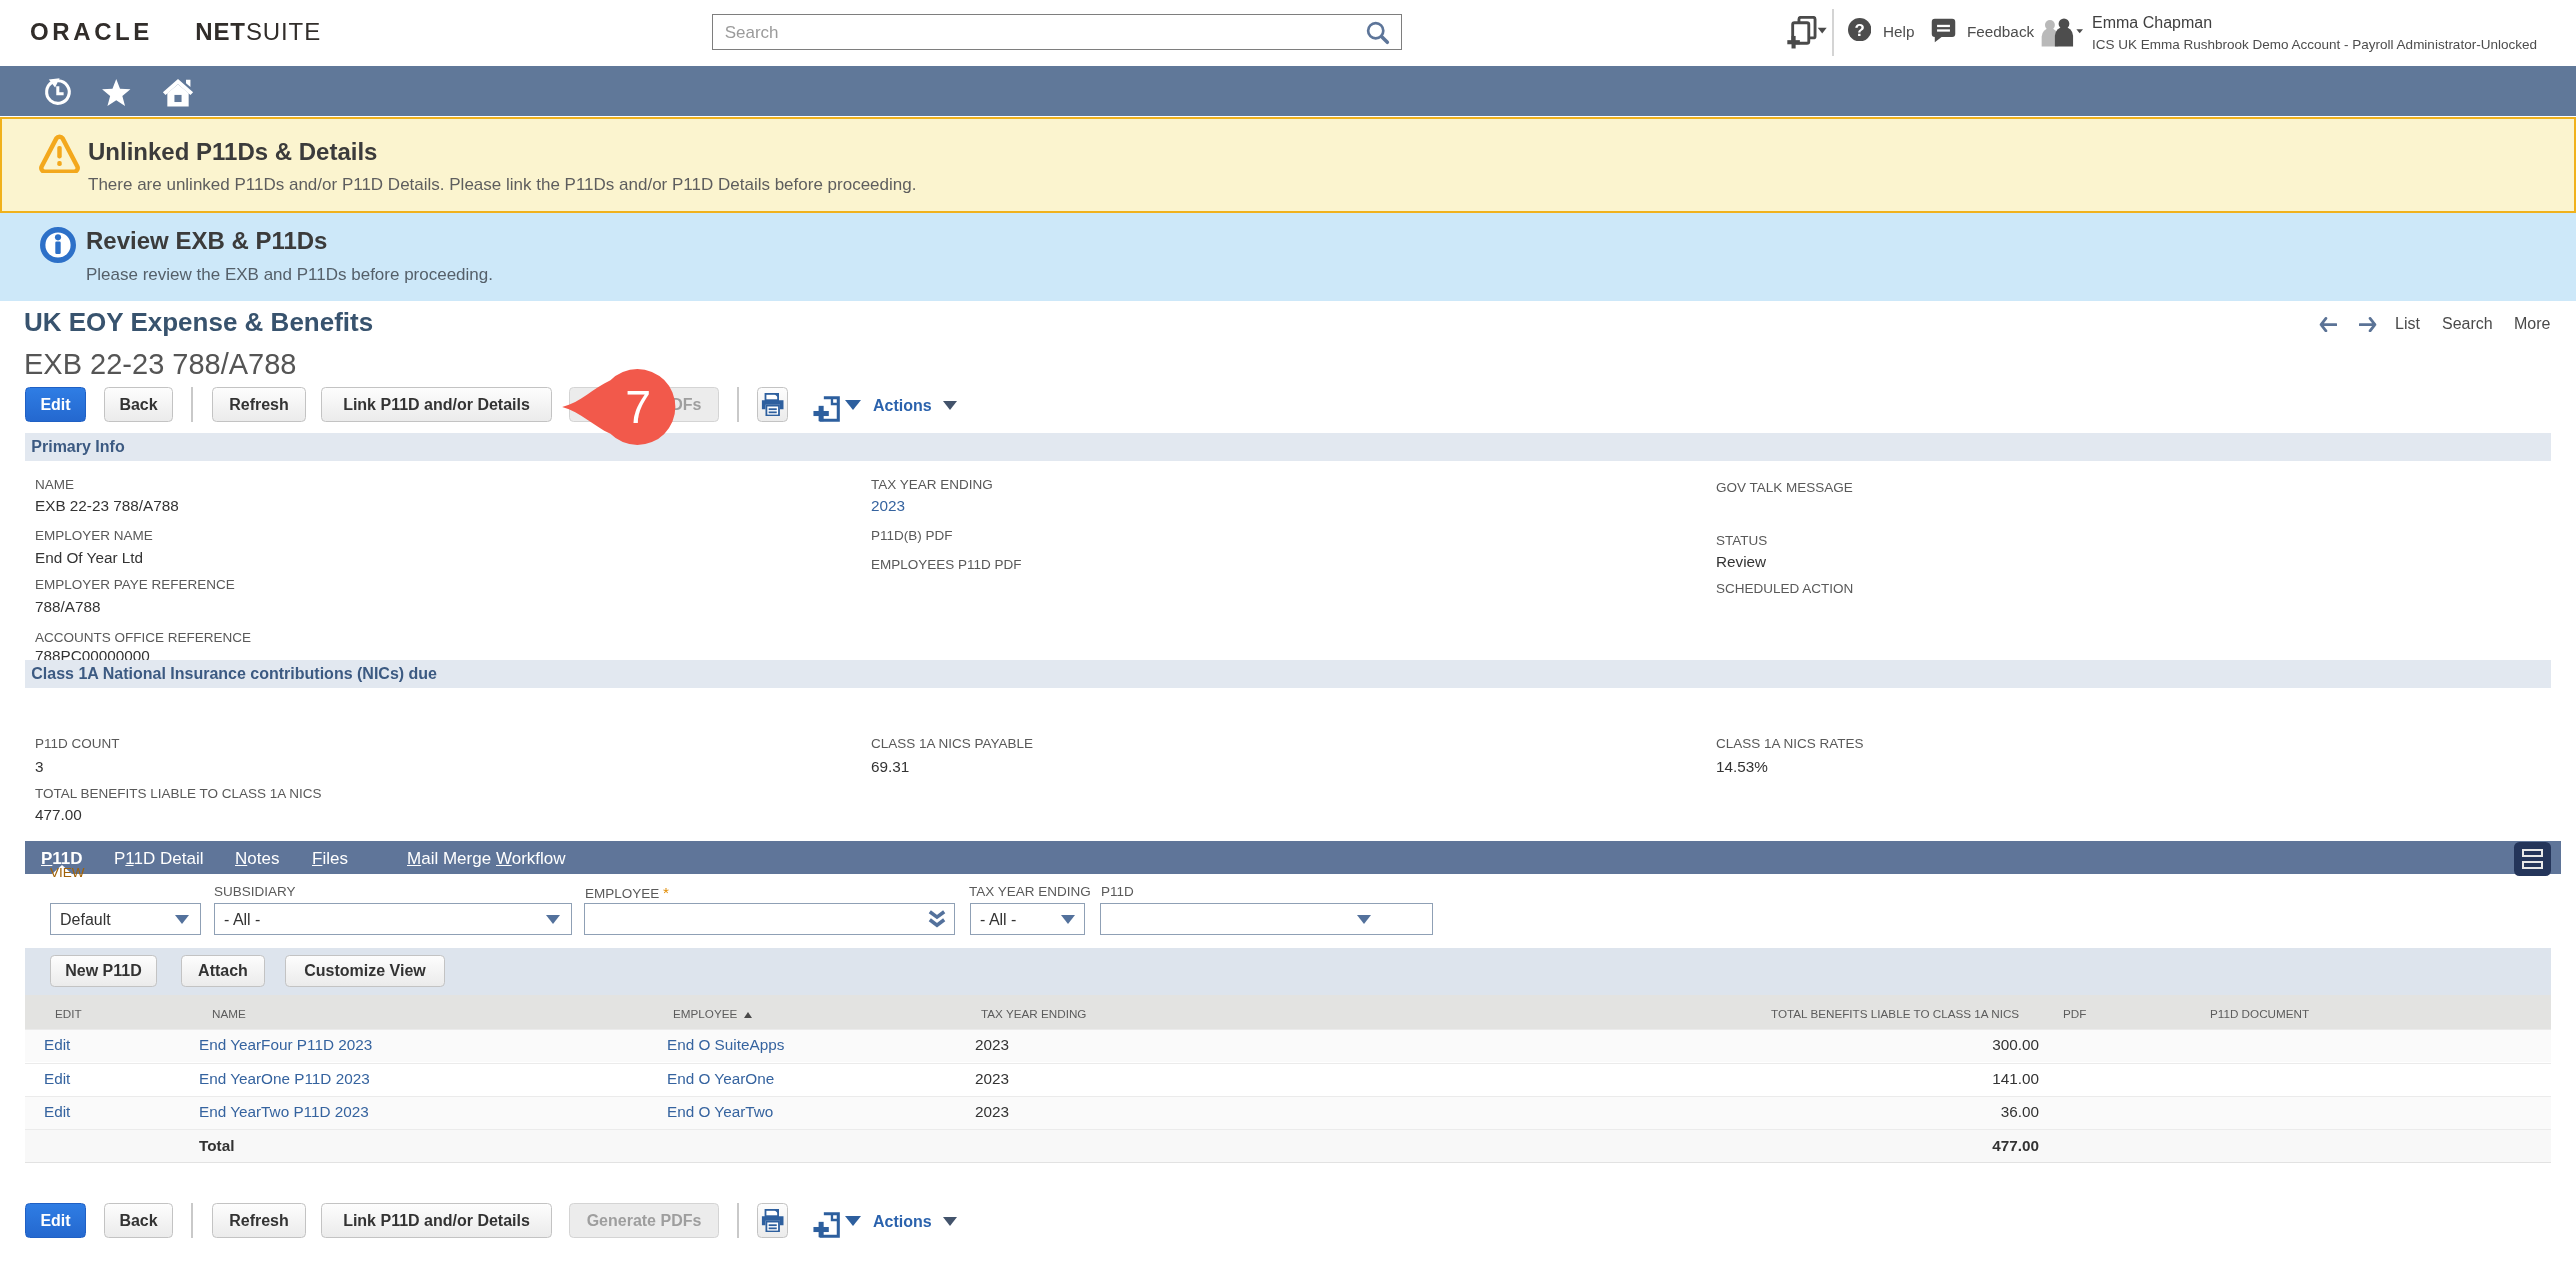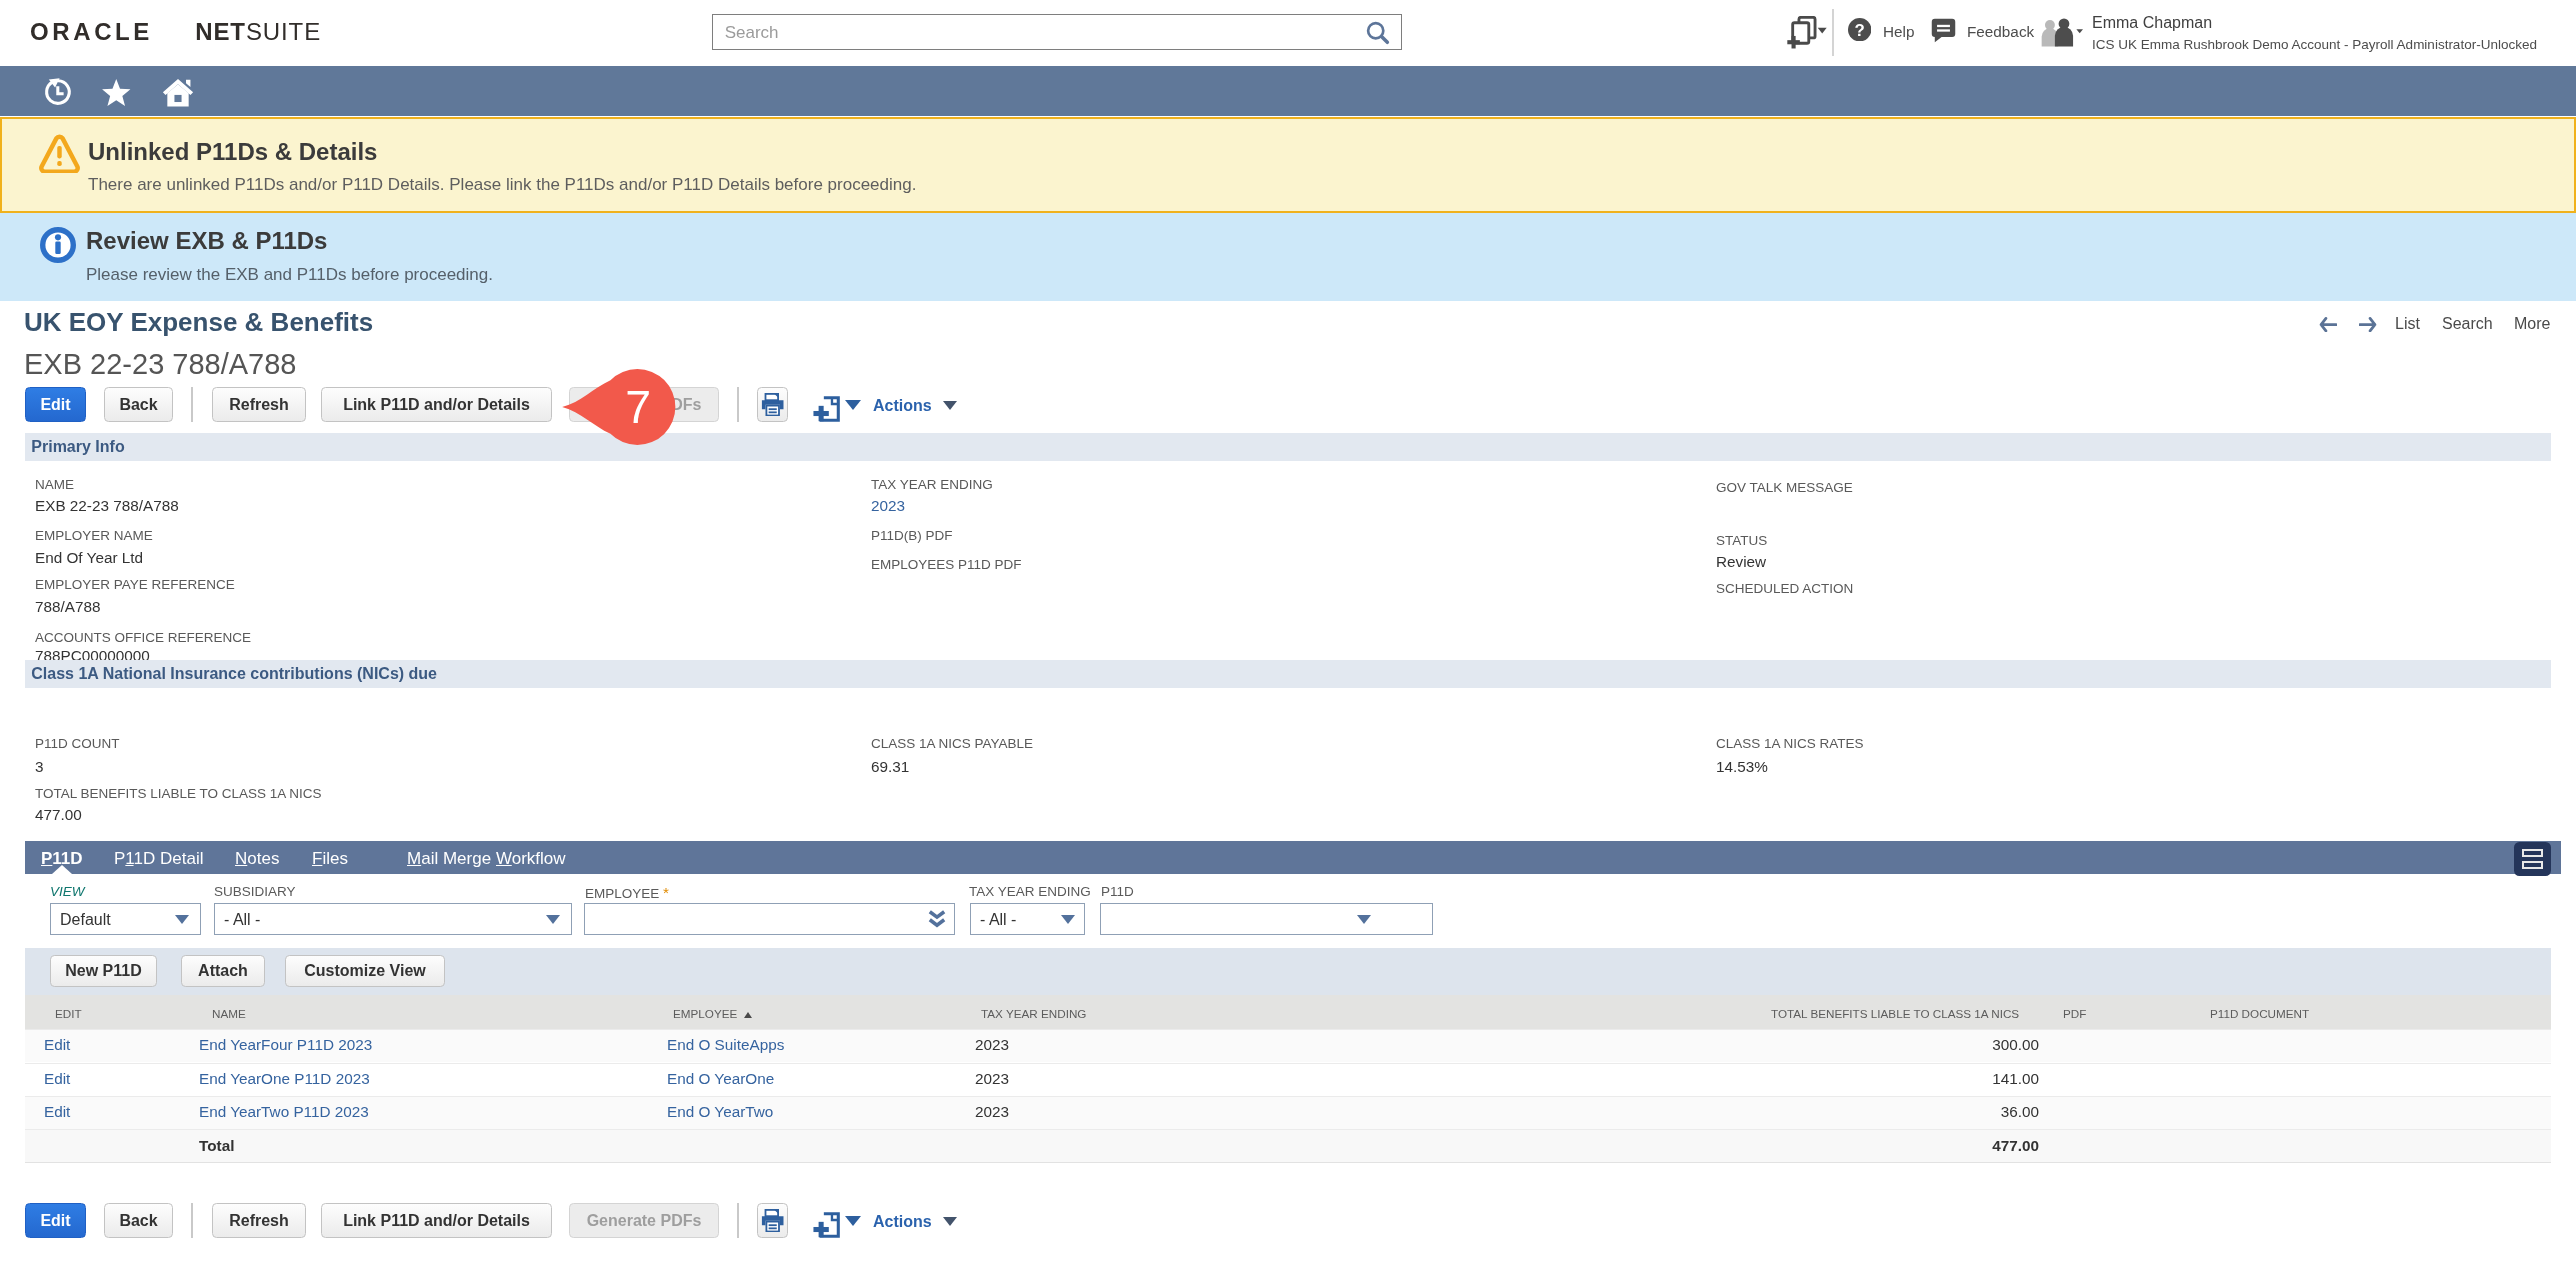--- a/index.html
+++ b/index.html
@@ -202,21 +202,21 @@
       <span class="abs" style="left:471px;top:8px;"><u>W</u>orkflow</span>
     </div>
     <div class="abs" style="left:27px;top:24px;width:0;height:0;border-left:10px solid transparent;border-right:10px solid transparent;border-bottom:9px solid #fff;"></div>
     <div class="abs" style="left:2489px;top:0.9px;width:37px;height:34px;background:#24355a;border-radius:5.4px;">
       <div class="abs" style="left:8px;top:7.2px;width:20.7px;height:8px;border:2.2px solid #e8e8e8;"></div>
       <div class="abs" style="left:8px;top:19px;width:20.7px;height:8px;border:2.2px solid #e8e8e8;"></div>
     </div>
   </div>
 
   <div id="filters">
-    <div class="lbl" style="left:50px;top:885px;color:#0f766e;font-style:italic;">VIEW</div>
+    <div class="lbl" style="left:50px;top:866px;color:#a16207;">VIEW</div>
     <div class="lbl" style="left:214px;top:885px;color:#5a5a5a;">SUBSIDIARY</div>
     <div class="lbl" style="left:585px;top:885px;color:#5a5a5a;">EMPLOYEE <span style="color:#e08a00;font-size:15.3px;">*</span></div>
     <div class="lbl" style="left:969px;top:885px;color:#5a5a5a;">TAX YEAR ENDING</div>
     <div class="lbl" style="left:1101px;top:885px;color:#5a5a5a;">P11D</div>
     <div class="abs" style="left:50px;top:903px;width:151px;height:32px;border:1.8px solid #8fa0b5;background:#fff;">
       <span class="abs" style="left:9px;top:7.2px;font-size:16px;color:#333;">Default</span>
       <span class="abs caret" style="right:10.8px;top:10.8px;"></span>
     </div>
     <div class="abs" style="left:214px;top:903px;width:358px;height:32px;border:1.8px solid #8fa0b5;background:#fff;">
       <span class="abs" style="left:9px;top:7.2px;font-size:16px;color:#333;">- All -</span>

